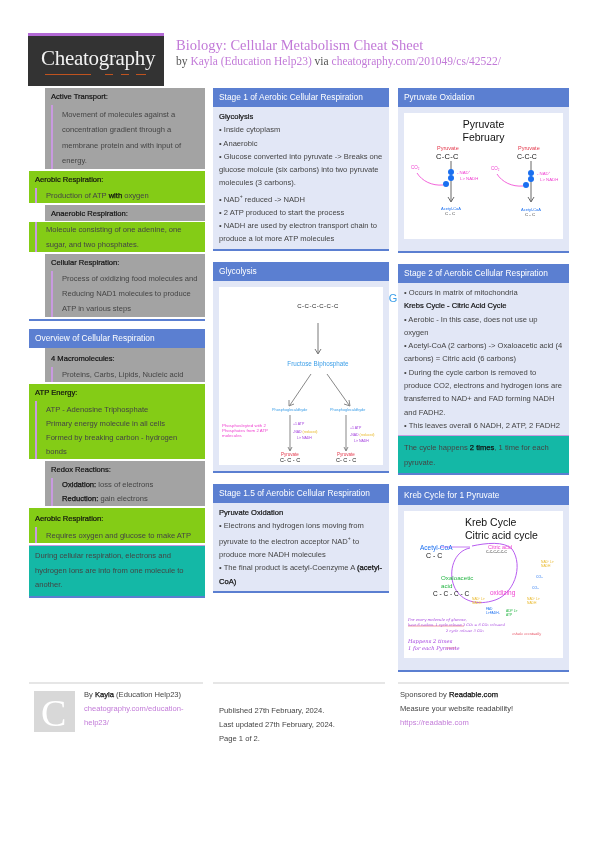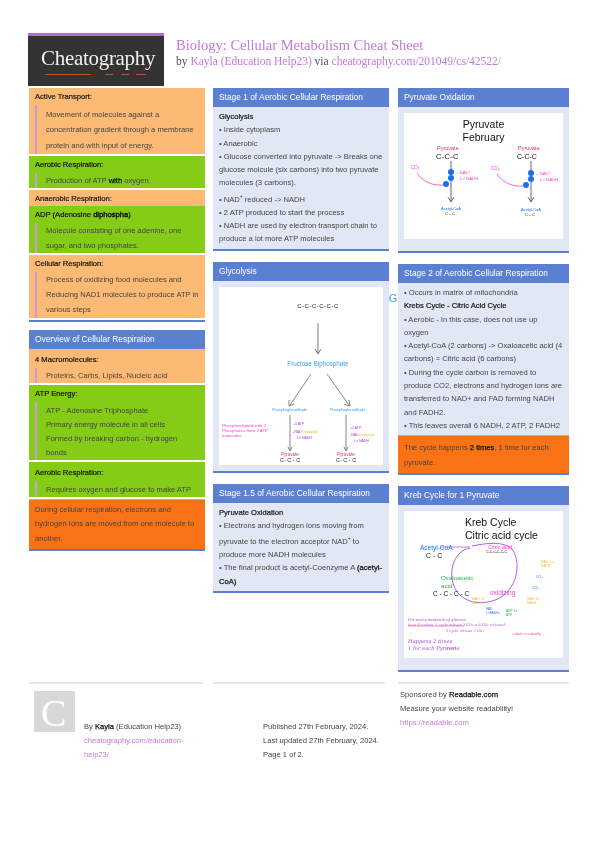--- a/index.html
+++ b/index.html
@@ -17,23 +17,23 @@
   .col { position: absolute; top: 88px; width: 176px; }
   .col1 { left: 29px; }
   .col2 { left: 213px; width: 176px; }
   .col3 { left: 398px; width: 171px; }
 
   .box { margin-bottom: 11px; border-bottom: 2px solid #5b7fd1; }
   .hdr { background: #5b7fd1; color: #fff; font-size: 8.4px; padding: 5px 6px; height: 19px; line-height: 9px; }
   .term { font-size: 7.6px; line-height: 13px; }
   .term .tname { font-weight: normal; color: #111; padding: 2px 6px 1px 6px; -webkit-text-stroke: 0.2px #111; }
   .term .tdef { margin: 1px 6px 2px 6px; border-left: 2px solid #c99ae0; padding: 0 0 0 9px; color: #444; }
-  .term.alt { background: #fdba74; }
+  .term.alt { background: #a3a3a3; margin-left: 16px; }
   .term.wht { background: #84cc16; }
-  .note { background: #f97316; font-size: 7.6px; line-height: 13px; color: #444; padding: 3px 6px 3px 6px; border-top: 1px solid #c99ae0; }
+  .note { background: #14b8a6; font-size: 7.6px; line-height: 13px; color: #444; padding: 3px 6px 3px 6px; border-top: 1px solid #c99ae0; }
 
   .txtblock { background: #e2e7f6; font-size: 7.6px; line-height: 13.3px; color: #444; padding: 3px 6px 3px 6px; }
   .txtblock .sub { color: #111; -webkit-text-stroke: 0.2px #111; }
   .txtblock .bl { display: block; }
   .b { color: #111; -webkit-text-stroke: 0.25px #111; }
   sup { font-size: 5px; }
 
   .imgwrap { background: #e2e7f6; padding: 6px; }
   .img { background: #fff; position: relative; }
 
@@ -69,21 +69,20 @@
       <div class="tdef" style="line-height:15.3px;padding-top:2px;padding-bottom:1px">Movement of molecules against a concentration gradient through a membrane protein and with input of energy.</div>
     </div>
     <div class="term wht">
       <div class="tname">Aerobic Respiration:</div>
       <div class="tdef" style="line-height:15px;"><span>Production of ATP </span><span class="b">with</span><span> oxygen</span></div>
     </div>
     <div class="term alt">
       <div class="tname">Anaerobic Respiration:</div>
     </div>
     <div class="term wht">
-      <div class="tname"><span>ADP (Adenosine </span><span style="-webkit-text-stroke:0.4px #111">diphospha</span><span>)</span></div>
       <div class="tdef" style="line-height:15px;">Molecule consisting of one adenine, one sugar, and two phosphates.</div>
     </div>
     <div class="term alt">
       <div class="tname">Cellular Respiration:</div>
       <div class="tdef" style="line-height:15px;padding-bottom:1px">Process of oxidizing food molecules and Reducing NAD1 molecules to produce ATP in various steps</div>
     </div>
   </div>
 
   <div class="box" style="margin-top:-3px">
     <div class="hdr">Overview of Cellular Respiration</div>
@@ -92,25 +91,32 @@
       <div class="tdef" style="line-height:15px;">Proteins, Carbs, Lipids, Nucleic acid</div>
     </div>
     <div class="term wht">
       <div class="tname">ATP Energy:</div>
       <div class="tdef" style="line-height:14px;padding-top:2px">
         <div>ATP - Adenosine Triphosphate</div>
         <div>Primary energy molecule in all cells</div>
         <div>Formed by breaking carbon - hydrogen bonds</div>
       </div>
     </div>
+    <div class="term alt">
+      <div class="tname">Redox Reactions:</div>
+      <div class="tdef" style="line-height:14px;">
+        <div><span class="b">Oxidation:</span><span> loss of electrons</span></div>
+        <div><span class="b">Reduction:</span><span> gain electrons</span></div>
+      </div>
+    </div>
     <div class="term wht">
       <div class="tname" style="padding-top:4px">Aerobic Respiration:</div>
       <div class="tdef" style="line-height:15px;padding-top:1px">Requires oxygen and glucose to make ATP</div>
     </div>
-    <div class="note" style="line-height:14.5px">During cellular respiration, electrons and hydrogen Ions are moved from one molecule to another.</div>
+    <div class="note" style="line-height:14.5px">During cellular respiration, electrons and hydrogen Ions are into from one molecule to another.</div>
   </div>
 </div>
 
 <div class="col col2">
   <div class="box">
     <div class="hdr">Stage 1 of Aerobic Cellular Respiration</div>
     <div class="txtblock">
       <span class="bl sub">Glycolysis</span>
       <span class="bl">• Inside cytoplasm</span>
       <span class="bl">• Anaerobic</span>
@@ -257,26 +263,26 @@
   </div>
 </div>
 
 <div class="footer-line f1"></div>
 <div class="footer-line f2"></div>
 <div class="footer-line f3"></div>
 
 <div class="avatar">
     <span>C</span>
   </div>
-<div class="ftxt" style="left:84px;top:720px;">
+<div class="ftxt" style="left:84px;top:688px;">
   <div><span>By </span><span class="bold">Kayla</span><span> (Education Help23)</span></div>
   <div class="lnk">cheatography.com/education-</div>
   <div class="lnk">help23/</div>
 </div>
-<div class="ftxt" style="left:219px;top:720px;margin-left:44px;">
+<div class="ftxt" style="left:219px;top:704px;">
   <div>Published 27th February, 2024.</div>
   <div>Last updated 27th February, 2024.</div>
   <div>Page 1 of 2.</div>
 </div>
 <div class="ftxt" style="left:400px;top:688px;">
   <div><span>Sponsored by </span><span class="bold">Readable.com</span></div>
   <div>Measure your website readability!</div>
   <div class="lnk">https://readable.com</div>
 </div>
 

